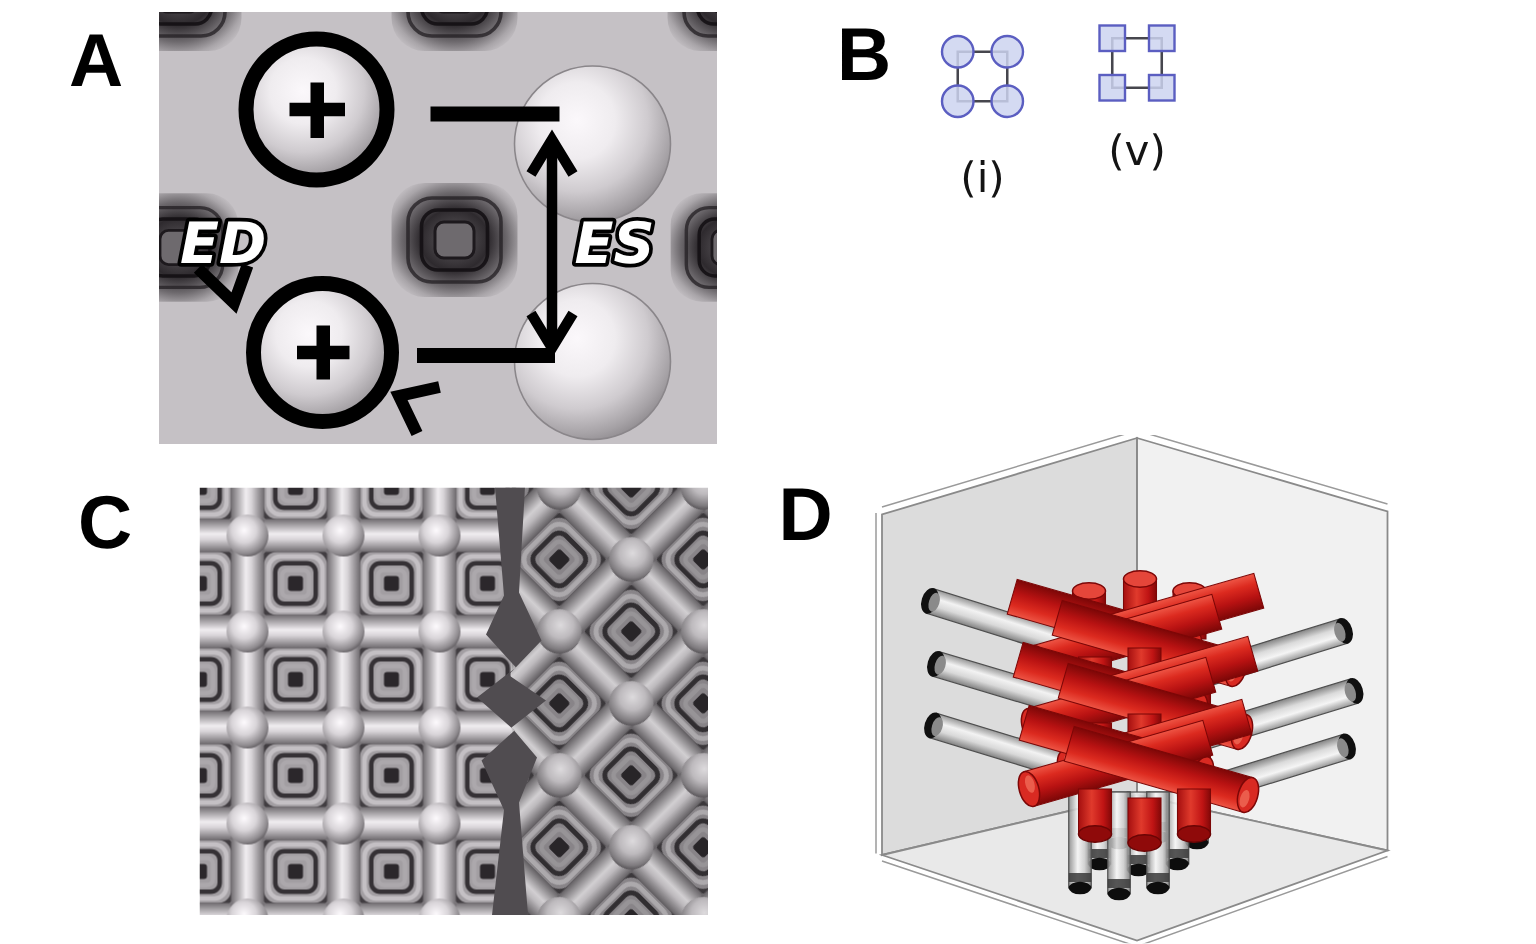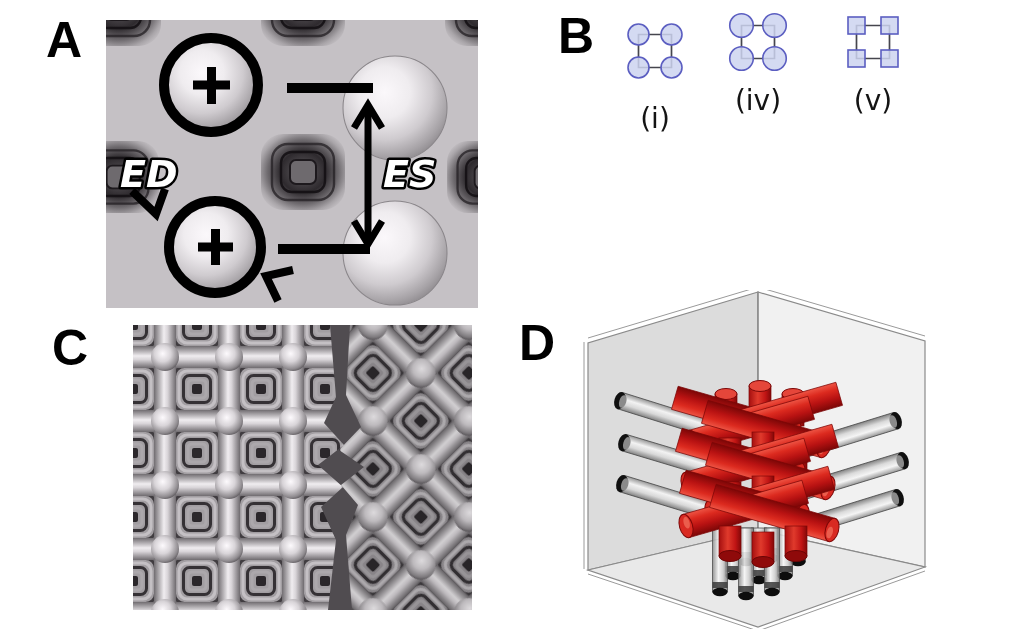--- a/index.html
+++ b/index.html
@@ -16,21 +16,21 @@
   svg{display:block;}
 </style>
 </head>
 <body>
 
 <div class="panel-label" style="left:46px;top:15px;">A</div>
 <div class="panel-label" style="left:558px;top:11px;">B</div>
 <div class="panel-label" style="left:52px;top:323px;">C</div>
 <div class="panel-label" style="left:519px;top:318px;">D</div>
 
-<div class="abs" style="left:106px;top:20px;width:372px;height:288px;">
+<div class="abs" style="left:106px;top:8px;width:372px;height:288px;">
 <svg width="372" height="288" viewBox="0 0 372 288">
   <defs>
     <radialGradient id="sphereG" cx="40%" cy="35%" r="70%">
       <stop offset="0%" stop-color="#fbf8fb"></stop>
           <stop offset="35%" stop-color="#efecef"></stop>
       <stop offset="65%" stop-color="#cfcbcf"></stop>
           <stop offset="88%" stop-color="#a6a2a6"></stop>
       <stop offset="100%" stop-color="#8d898d"></stop>
     </radialGradient>
     <radialGradient id="holeG" cx="50%" cy="50%" r="60%">
@@ -93,30 +93,20 @@
 <div id="panel-b-grid">
   <div class="bcell">
     <svg width="96" height="94" viewBox="-48 -47 96 94">
         <polygon points="-16.5,-16.5 16.5,-16.5 16.5,16.5 -16.5,16.5" fill="none" stroke="#46464e" stroke-width="1.7"></polygon>
         <circle cx="-16.5" cy="-16.5" r="10.5" fill="#ccd3f0" fill-opacity="0.85" stroke="#5b5ec1" stroke-width="1.6"></circle>
         <circle cx="16.5" cy="-16.5" r="10.5" fill="#ccd3f0" fill-opacity="0.85" stroke="#5b5ec1" stroke-width="1.6"></circle>
         <circle cx="16.5" cy="16.5" r="10.5" fill="#ccd3f0" fill-opacity="0.85" stroke="#5b5ec1" stroke-width="1.6"></circle>
         <circle cx="-16.5" cy="16.5" r="10.5" fill="#ccd3f0" fill-opacity="0.85" stroke="#5b5ec1" stroke-width="1.6"></circle>
       </svg>
     <div class="bcaption">(i)</div>
-  </div>
-  <div class="bcell">
-    <svg width="96" height="76" viewBox="-48 -38 96 76">
-        <polygon points="-16.5,-16.5 16.5,-16.5 16.5,16.5 -16.5,16.5" fill="none" stroke="#46464e" stroke-width="1.7"></polygon>
-        <circle cx="-16.5" cy="-16.5" r="11.760000000000002" fill="#ccd3f0" fill-opacity="0.85" stroke="#5b5ec1" stroke-width="1.6"></circle>
-        <circle cx="16.5" cy="-16.5" r="11.760000000000002" fill="#ccd3f0" fill-opacity="0.85" stroke="#5b5ec1" stroke-width="1.6"></circle>
-        <circle cx="16.5" cy="16.5" r="11.760000000000002" fill="#ccd3f0" fill-opacity="0.85" stroke="#5b5ec1" stroke-width="1.6"></circle>
-        <circle cx="-16.5" cy="16.5" r="11.760000000000002" fill="#ccd3f0" fill-opacity="0.85" stroke="#5b5ec1" stroke-width="1.6"></circle>
-      </svg>
-    <div class="bcaption">(iv)</div>
   </div>
   <div class="bcell">
     <svg width="96" height="76" viewBox="-48 -38 96 76">
         <polygon points="-16.5,-16.5 16.5,-16.5 16.5,16.5 -16.5,16.5" fill="none" stroke="#46464e" stroke-width="1.7"></polygon>
         <rect x="-25" y="-25" width="17" height="17" fill="#ccd3f0" fill-opacity="0.85" stroke="#5b5ec1" stroke-width="1.6"></rect>
         <rect x="8" y="-25" width="17" height="17" fill="#ccd3f0" fill-opacity="0.85" stroke="#5b5ec1" stroke-width="1.6"></rect>
         <rect x="8" y="8" width="17" height="17" fill="#ccd3f0" fill-opacity="0.85" stroke="#5b5ec1" stroke-width="1.6"></rect>
         <rect x="-25" y="8" width="17" height="17" fill="#ccd3f0" fill-opacity="0.85" stroke="#5b5ec1" stroke-width="1.6"></rect>
       </svg>
     <div class="bcaption">(v)</div>

